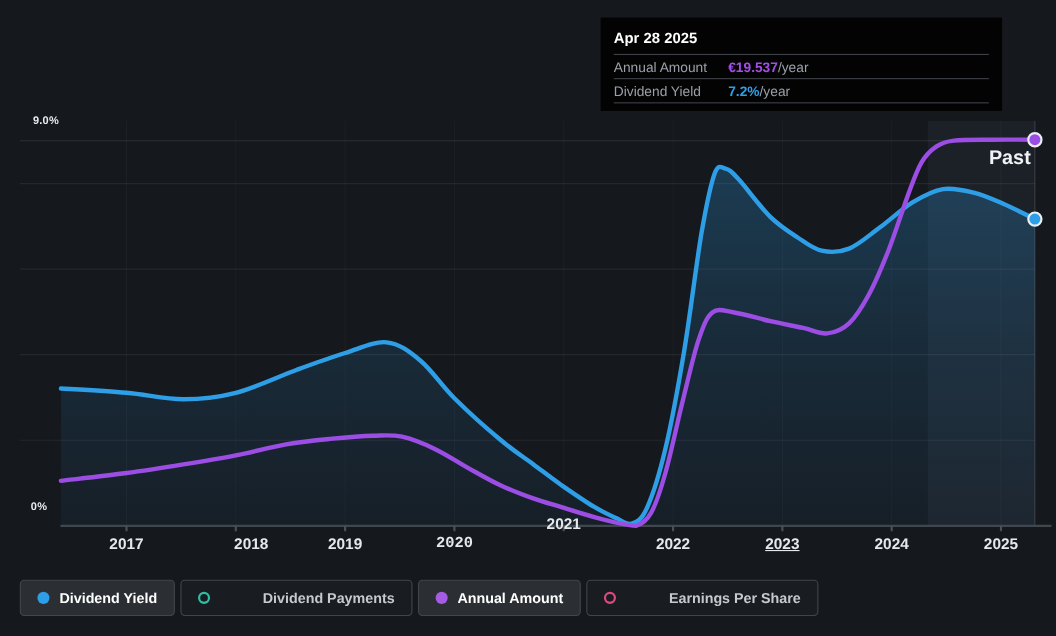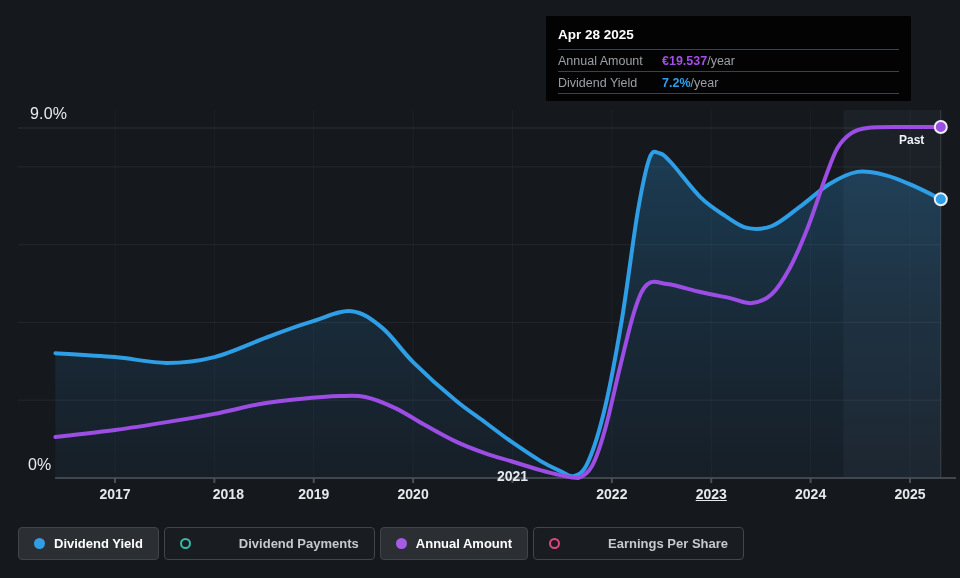--- a/index.html
+++ b/index.html
@@ -3,23 +3,23 @@
 <meta charset="utf-8">
 <style>
   html,body{margin:0;padding:0;}
   body{
     width:960px;height:578px;position:relative;overflow:hidden;
     background:#15181d;
     font-family:"Liberation Sans",sans-serif;
     -webkit-font-smoothing:antialiased;
   }
   #chart-svg{position:absolute;left:0;top:0;}
-  .ylabel{position:absolute;color:#e9ecef;font-size:16px;font-weight:normal;letter-spacing:.2px;}
+  .ylabel{position:absolute;color:#e9ecef;font-size:10px;font-weight:bold;letter-spacing:.2px;}
   .xlabel{position:absolute;color:#e6e9ec;font-size:14px;font-weight:bold;transform:translateX(-50%);white-space:nowrap;}
-  .past-label{position:absolute;color:#f0f3f6;font-size:12px;font-weight:bold;}
+  .past-label{position:absolute;color:#f0f3f6;font-size:18px;font-weight:bold;}
   
   .tooltip{
     position:absolute;left:546px;top:16px;width:365px;box-sizing:border-box;
     background:#030304;padding:8px 12px 7px 12px;z-index:6;border-radius:1px;
   }
   .tt-title{color:#ffffff;font-size:13.5px;font-weight:bold;line-height:17px;padding:2px 0 6px 0;}
   .tt-rows{border-bottom:1px solid #3e4247;}
   .tt-row{display:flex;align-items:center;height:21px;border-top:1px solid #3e4247;font-size:12.5px;}
   .tt-label{color:#9aa0a6;width:104px;flex:none;}
   .tt-value{font-weight:bold;}
@@ -79,21 +79,21 @@
     <circle cx="940.8" cy="127.0" r="6" fill="#9b4de4" stroke="#e9eef3" stroke-width="2"></circle>
   </svg>
 
 <div class="ylabel" style="left:30px;top:105px">9.0%</div>
 <div class="ylabel" style="left:28px;top:456px">0%</div>
 
 <div id="xlabels">
     <div class="xlabel" style="left: 115px; top: 486px;">2017</div>
     <div class="xlabel" style="left: 214.375px; top: 486px; margin-left: 14px;">2018</div>
     <div class="xlabel" style="left: 313.75px; top: 486px;">2019</div>
-    <div class="xlabel" style="left: 413.125px; top: 486px;">2020</div>
+    <div class="xlabel" style="left: 413.125px; top: 486px; font-family: Liberation Mono, monospace;">2020</div>
     <div class="xlabel" style="left: 512.5px; top: 468px;">2021</div>
     <div class="xlabel" style="left: 611.875px; top: 486px;">2022</div>
     <div class="xlabel" style="left: 711.25px; top: 486px; text-decoration: underline;">2023</div>
     <div class="xlabel" style="left: 810.625px; top: 486px;">2024</div>
     <div class="xlabel" style="left: 910px; top: 486px;">2025</div>
   </div>
 
 <div class="past-label" style="left:899px;top:133px">Past</div>
 
 <div class="tooltip">

